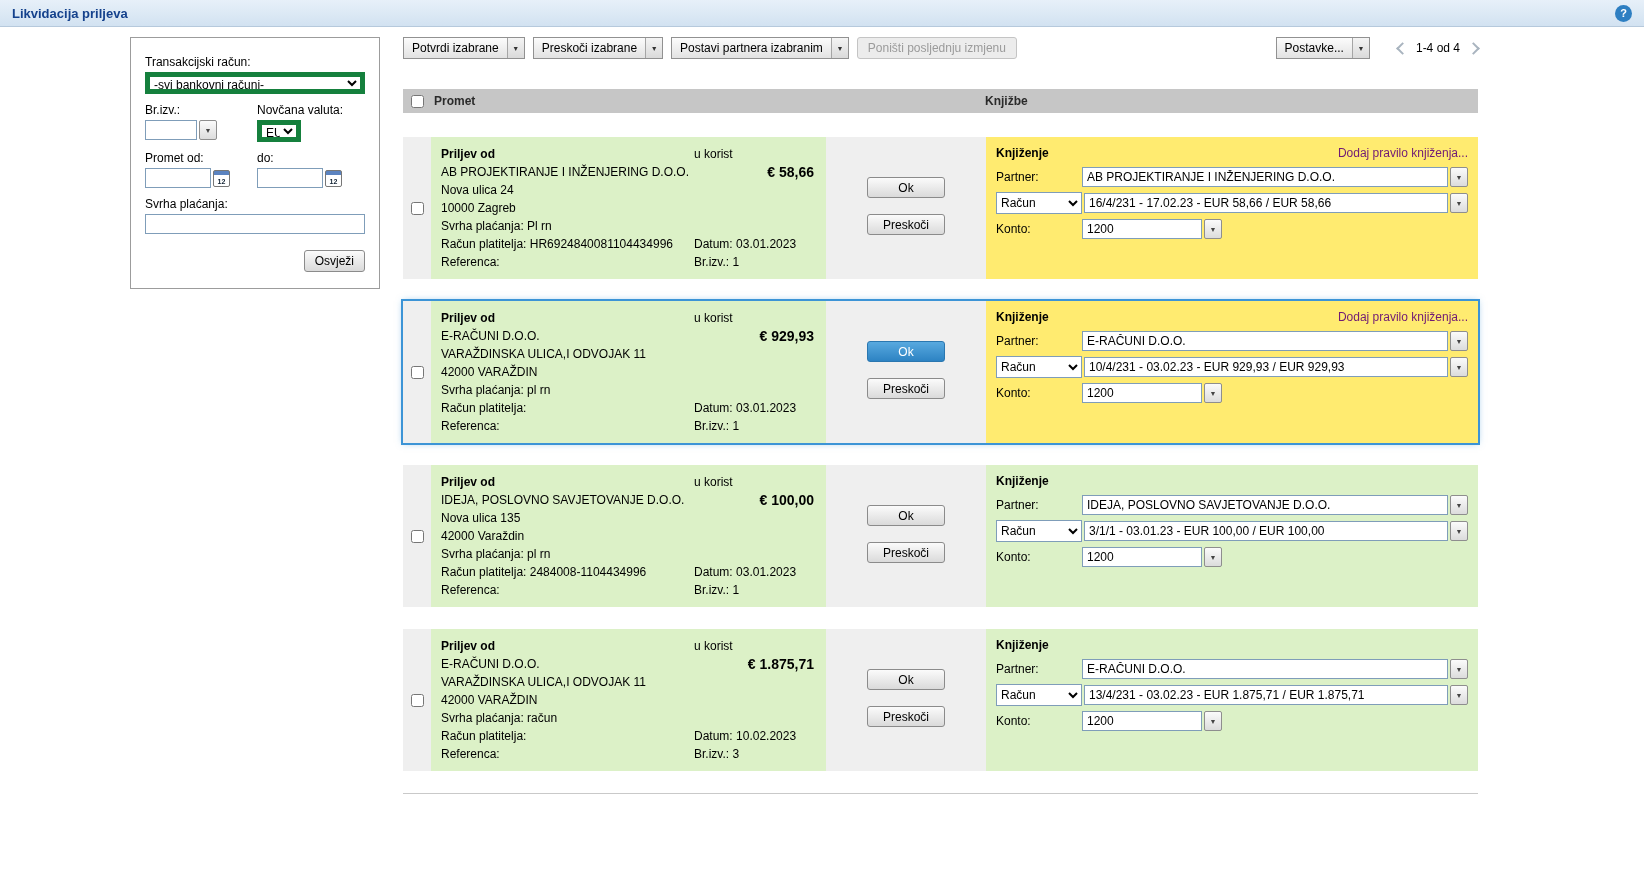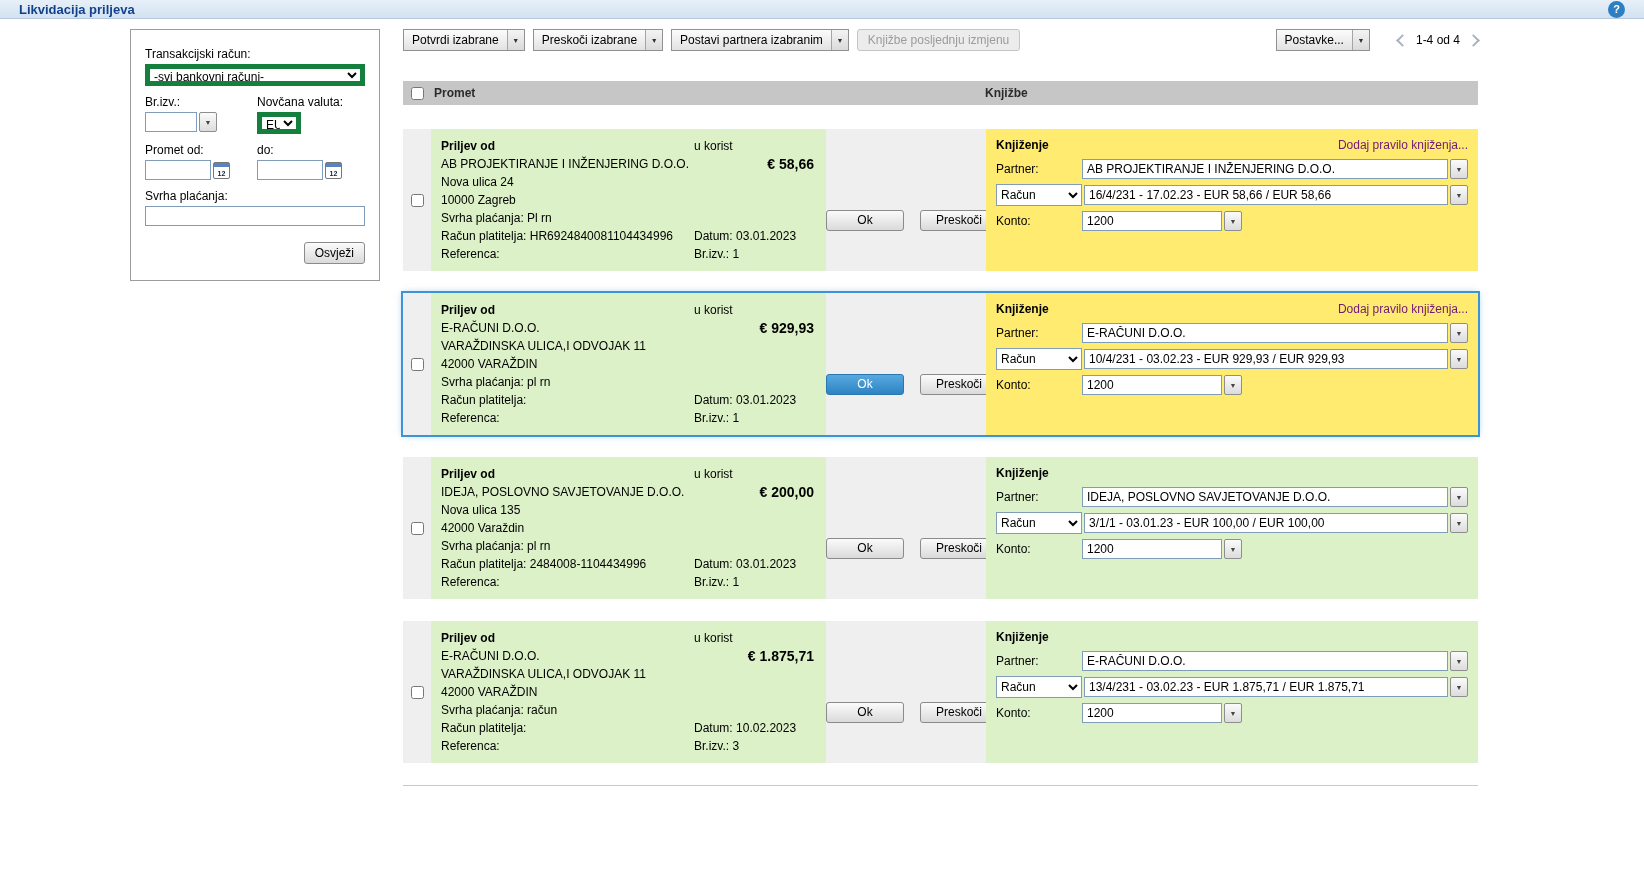--- a/index.html
+++ b/index.html
@@ -1,20 +1,20 @@
 <!DOCTYPE html>
 <html><head>
 <meta charset="utf-8">
 <style>
   *{box-sizing:border-box;margin:0;padding:0}
   html,body{width:1644px;height:896px;overflow:hidden}
   body{font-family:"Liberation Sans","DejaVu Sans",sans-serif;font-size:12px;color:#000;background:#fff}
 
   
-  .topbar{height:19px;background:linear-gradient(#e7f0f9,#d2e2f1);border-bottom:1px solid #b6c9dc;display:flex;align-items:center;padding:0 19px}
+  .topbar{height:27px;background:linear-gradient(#e7f0f9,#d2e2f1);border-bottom:1px solid #b6c9dc;display:flex;align-items:center;padding:0 12px}
   .topbar .title{color:#14418c;font-weight:bold;font-size:13px}
   .help-icon{margin-left:auto;width:17px;height:17px;border-radius:50%;background:#2e7fc2;color:#fff;font-weight:bold;font-size:11px;display:flex;align-items:center;justify-content:center;cursor:pointer}
 
   .layout{display:flex;align-items:flex-start;padding:10px 0 0 130px}
 
   
   .filter-panel{width:250px;border:1px solid #9c9c9c;background:#fff;padding:8px 14px 16px}
   .flabel{display:block;margin:9px 0 3px;font-size:12px}
   .fselect{height:22px;border:5px solid #15803d;font:inherit;background:#fff}
   .full{width:100%}
@@ -67,34 +67,34 @@
   .cb-col{width:28px;display:flex;align-items:center;justify-content:center}
 
   .promet{width:395px;background:#dcf1c7;padding:8px 12px 8px 10px;display:flex}
   .pcol-left{flex:1;min-width:0}
   .pcol-right{width:120px}
   .line{line-height:18px;font-size:12px;white-space:nowrap}
   .bold{font-weight:bold}
   .amount{font-size:14px;font-weight:bold;text-align:right}
   .spacer3{height:54px}
 
-  .actions{width:160px;display:flex;flex-direction:row;align-items:center;padding-top:40px;gap:16px}
+  .actions{width:160px;display:flex;flex-direction:column;align-items:center;padding-top:40px;gap:16px}
 
   .knjiz{flex:1;padding:6px 10px 10px;display:flex;flex-direction:column;min-width:0}
   .knjiz.yellow{background:#ffeb70}
   .knjiz.green{background:#dcf1c7}
   .khead{display:flex;align-items:center;min-height:19px}
   .rule-link{margin-left:auto;color:#701a75;cursor:pointer;text-decoration:none;font-size:12px}
   .kline{display:flex;align-items:center;margin-top:5px}
   .klabel{width:86px;flex:none}
   .racun-select{width:86px;height:22px;font:inherit;border:1px solid #7f9db9;background:#fff;margin-right:2px;flex:none}
   .combo{display:inline-flex;align-items:center}
   .combo.grow{flex:1;min-width:0}
   .combo input{height:20px;border:1px solid #7f9db9;font:inherit;font-size:12px;padding:1px 4px;background:#fff;flex:1;min-width:0}
-  .combo input.konto-input{width:140px;flex:none}
+  .combo input.konto-input{width:120px;flex:none}
   .dd{width:18px;height:20px;margin-left:2px;border:1px solid #8e8e8e;border-radius:2px;padding:0;cursor:pointer;
       background:linear-gradient(#fbfbfb,#dcdcdc);color:#444;display:inline-flex;align-items:center;justify-content:center}
   .dd span{font-size:7px}
   .arrow span{font-size:7px}
 
   .bottom-sep{margin-top:22px;border-top:1px solid #c9c9c9;height:0}
 </style>
 </head>
 <body>
 
@@ -168,21 +168,21 @@
         <span class="arrow">
             <span>▼</span>
           </span>
       </div>
       <div class="splitbtn">
         <span class="lbl">Postavi partnera izabranim</span>
         <span class="arrow">
             <span>▼</span>
           </span>
       </div>
-      <button class="btn-plain disabled">Knjižbe posljednju izmjenu</button>
+      <button class="btn-plain disabled">Poništi posljednju izmjenu</button>
 
       <div class="toolbar-right">
         <div class="splitbtn">
           <span class="lbl">Postavke...</span>
           <span class="arrow">
               <span>▼</span>
             </span>
         </div>
         <div class="pagination">
           <span class="chev chev-left"></span>
@@ -333,21 +333,21 @@
             <div class="line bold">Priljev od</div>
             <div class="line">IDEJA, POSLOVNO SAVJETOVANJE D.O.O.</div>
             <div class="line">Nova ulica 135</div>
             <div class="line">42000 Varaždin</div>
             <div class="line"><span>Svrha plaćanja:</span> <span>pl rn</span></div>
             <div class="line"><span>Račun platitelja:</span> <span>2484008-1104434996</span></div>
             <div class="line"><span>Referenca:</span> <span></span></div>
           </div>
           <div class="pcol-right">
             <div class="line">u korist</div>
-            <div class="line amount">€ 200,00</div>
+            <div class="line amount">€ 100,00</div>
             <div class="spacer3"></div>
             <div class="line"><span>Datum:</span> <span>03.01.2023</span></div>
             <div class="line"><span>Br.izv.:</span> <span>1</span></div>
           </div>
         </div>
         <div class="actions">
           <button class="btn">Ok</button>
           <button class="btn">Preskoči</button>
         </div>
         <div class="knjiz green">

